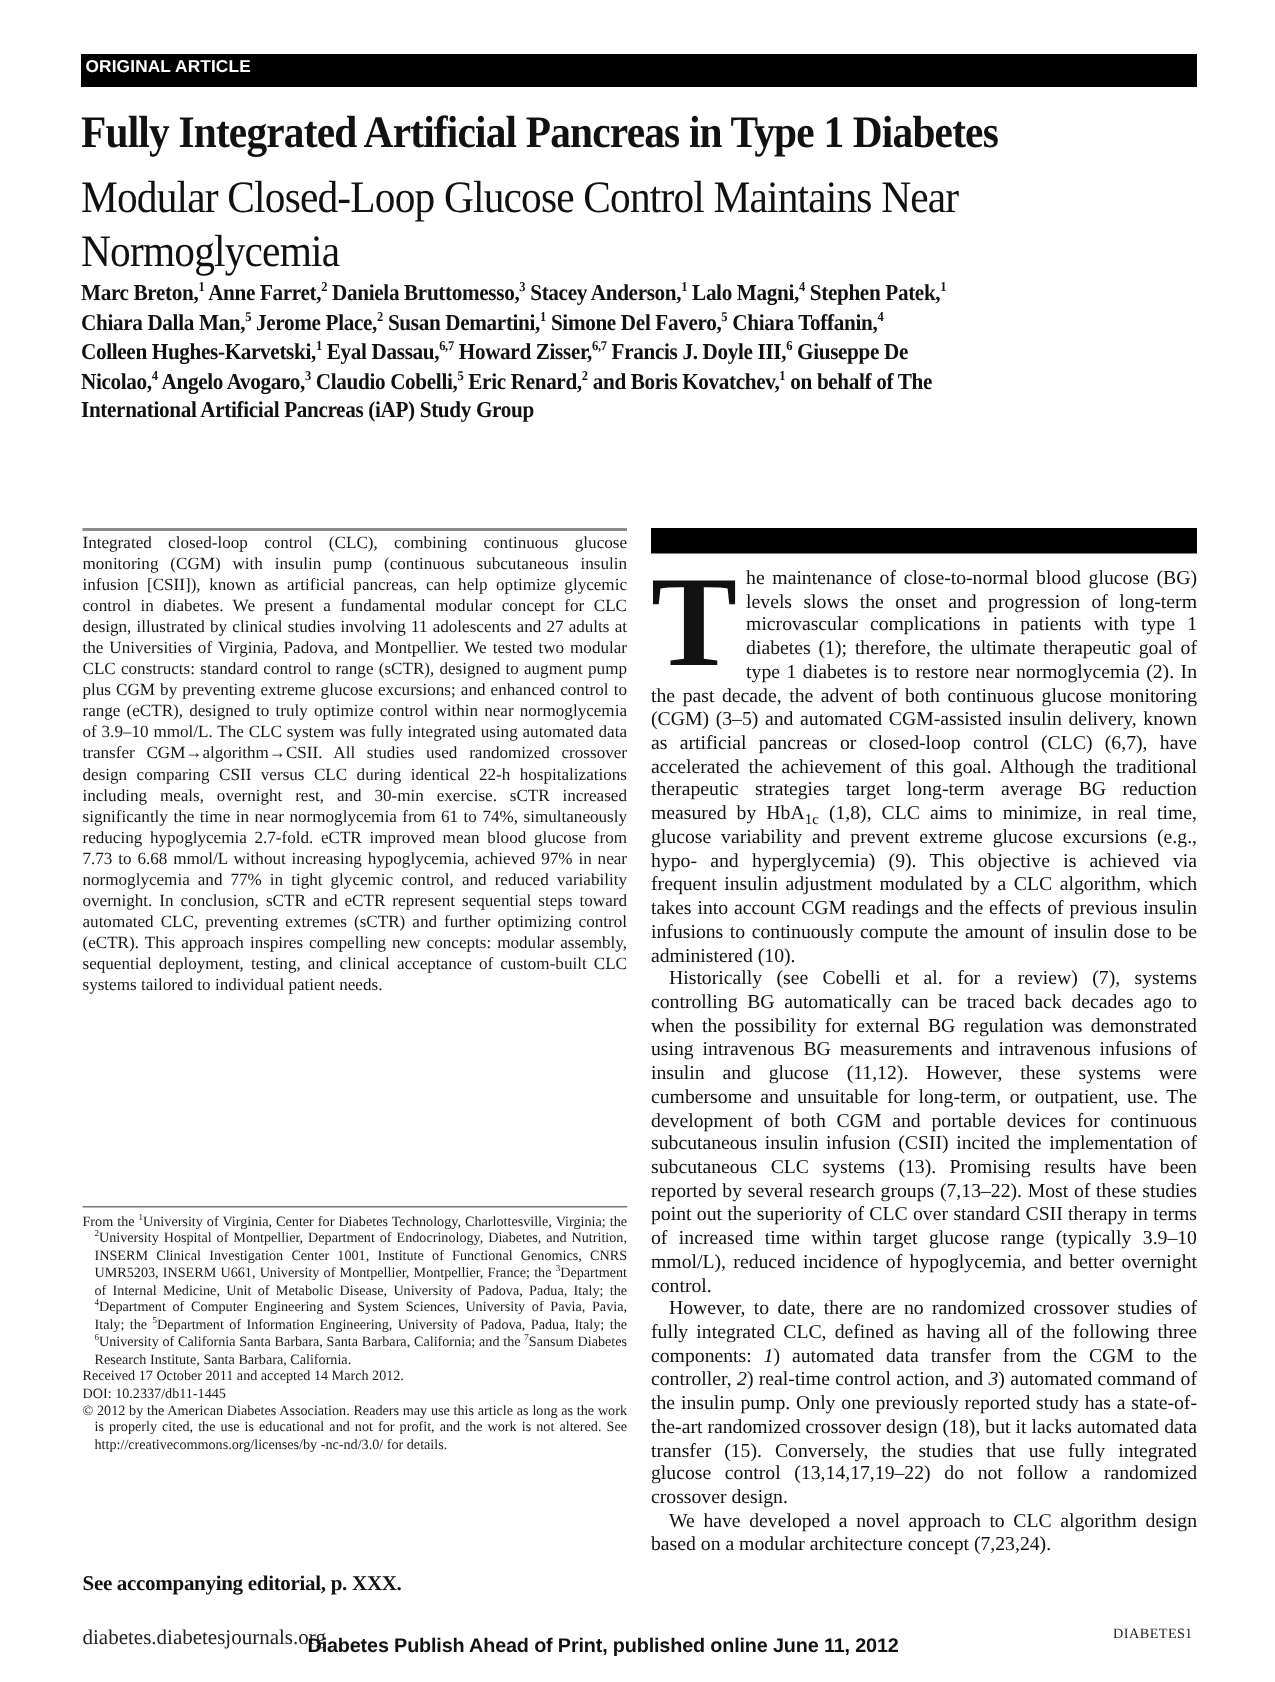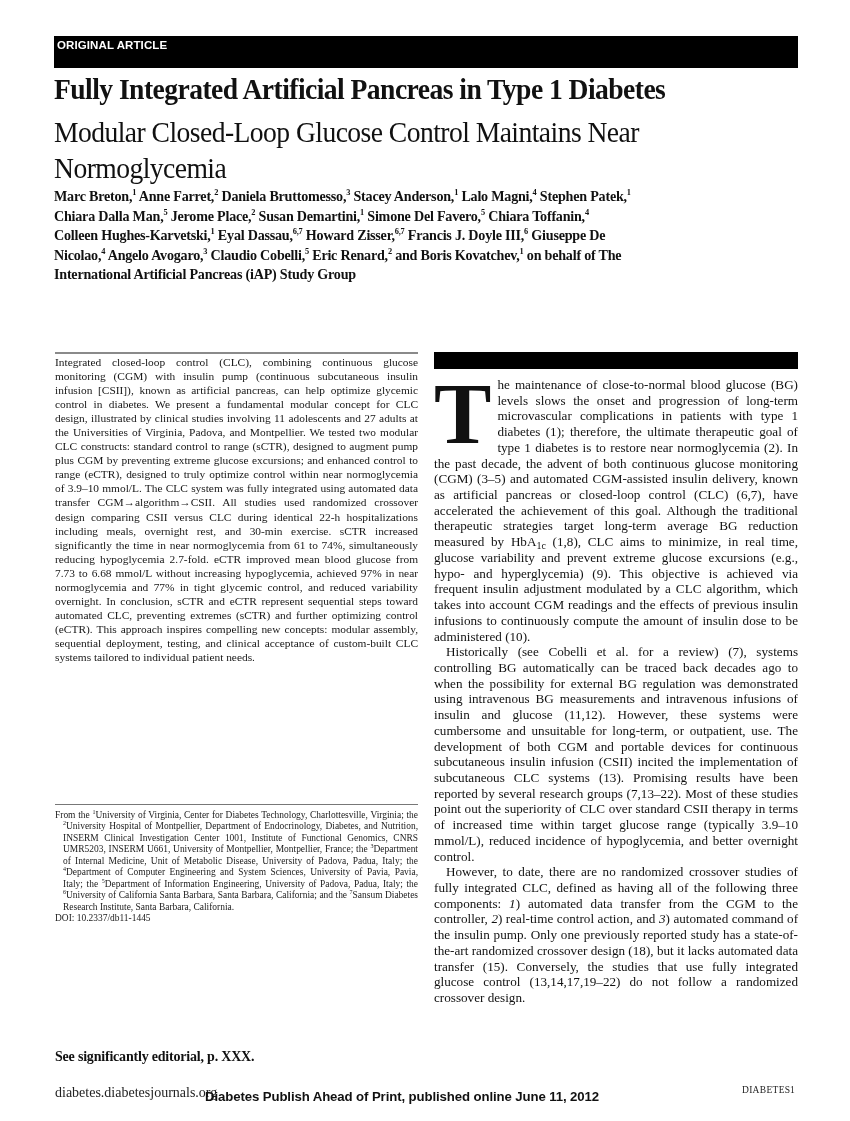--- a/index.html
+++ b/index.html
@@ -4,21 +4,21 @@
 <style>
   html, body { margin: 0; padding: 0; background: #ffffff; }
   body {
     width: 850px; height: 1121px; position: relative; overflow: hidden;
     font-family: "DejaVu Serif", "Liberation Serif", serif; color: #111;
   }
   .abs { position: absolute; }
 
   
   .top-band {
-    left: 54px; top: 36px; width: 744px; height: 32px; background: #000;
+    left: 54px; top: 36px; width: 744px; height: 22px; background: #000;
     color: #fff; font-family: "Liberation Sans", sans-serif; font-weight: bold;
     font-size: 11.5px; line-height: 18px; padding-left: 3px; box-sizing: border-box;
     letter-spacing: 0.1px;
   }
 
   .title-main {
     left: 54px; top: 72px; width: 760px;
     font-family: "Liberation Serif", serif; font-weight: bold;
     font-size: 30px; line-height: 34px; letter-spacing: -0.6px;
     transform: scaleX(0.92); transform-origin: left top; white-space: nowrap;
@@ -116,31 +116,34 @@
   </div>
 
 <div class="abs left-rule"></div>
 <div class="abs abstract">
   <p>Integrated closed-loop control (CLC), combining continuous glu­cose monitoring (CGM) with insulin pump (continuous sub­cutaneous insulin infusion [CSII]), known as artificial pancreas, can help optimize glycemic control in diabetes. We present a fundamental modular concept for CLC design, illustrated by clinical studies involving 11 adolescents and 27 adults at the Universities of Virginia, Padova, and Montpellier. We tested two modular CLC constructs: standard control to range (sCTR), designed to augment pump plus CGM by preventing extreme glucose excursions; and enhanced control to range (eCTR), designed to truly optimize control within near normoglycemia of 3.9–10 mmol/L. The CLC system was fully integrated using automated data transfer CGM→algorithm→CSII. All studies used randomized crossover design comparing CSII versus CLC during identical 22-h hospitalizations including meals, overnight rest, and 30-min exercise. sCTR increased significantly the time in near normoglycemia from 61 to 74%, simultaneously reducing hypoglycemia 2.7-fold. eCTR improved mean blood glucose from 7.73 to 6.68 mmol/L without increasing hypoglycemia, achieved 97% in near normoglycemia and 77% in tight glycemic control, and reduced variability overnight. In conclusion, sCTR and eCTR represent sequential steps toward automated CLC, preventing extremes (sCTR) and further optimizing control (eCTR). This approach inspires compelling new concepts: modular assembly, sequential deployment, testing, and clinical acceptance of custom-built CLC systems tailored to individual patient needs.</p>
 </div>
 
 <div class="abs aff-rule"></div>
 <div class="abs affiliations">
   <p id="aff-from"><span>From the </span><sup>1</sup><span>University of Virginia, Center for Diabetes Technology, Charlottes­ville, Virginia; the </span><sup>2</sup><span>University Hospital of Montpellier, Department of Endo­crinology, Diabetes, and Nutrition, INSERM Clinical Investigation Center 1001, Institute of Functional Genomics, CNRS UMR5203, INSERM U661, University of Montpellier, Montpellier, France; the </span><sup>3</sup><span>Department of Internal Medicine, Unit of Metabolic Disease, University of Padova, Padua, Italy; the </span><sup>4</sup><span>Department of Computer Engineering and System Sciences, University of Pavia, Pavia, Italy; the </span><sup>5</sup><span>Department of Information Engineering, University of Padova, Padua, Italy; the </span><sup>6</sup><span>University of California Santa Barbara, Santa Barbara, California; and the </span><sup>7</sup><span>Sansum Diabetes Research Institute, Santa Barbara, California.</span></p>
+  <p class="noind">Received 17 October 2011 and accepted 14 March 2012.</p>
   <p class="noind">DOI: 10.2337/db11-1445</p>
+  <p>© 2012 by the American Diabetes Association. Readers may use this article as long as the work is properly cited, the use is educational and not for profit, and the work is not altered. See http://creativecommons.org/licenses/by -nc-nd/3.0/ for details.</p>
 </div>
-<div class="abs editorial">See significantly editorial, p. XXX.</div>
+<div class="abs editorial">See accompanying editorial, p. XXX.</div>
 
 <div class="abs right-bar"></div>
 <div class="abs body-text">
   <p class="first">
     <span class="dropcap">T</span><span>he maintenance of close-to-normal blood glucose (BG) levels slows the onset and progression of long-term microvascular complications in patients with type 1 diabetes (1); therefore, the ultimate therapeutic goal of type 1 diabetes is to restore near nor­moglycemia (2). In the past decade, the advent of both continuous glucose monitoring (CGM) (3–5) and automated CGM-assisted insulin delivery, known as artificial pancreas or closed-loop control (CLC) (6,7), have accelerated the achievement of this goal. Although the traditional ther­apeutic strategies target long-term average BG reduction measured by HbA</span><sub>1c</sub><span> (1,8), CLC aims to minimize, in real time, glucose variability and prevent extreme glucose ex­cursions (e.g., hypo- and hyperglycemia) (9). This objective is achieved via frequent insulin adjustment modulated by a CLC algorithm, which takes into account CGM readings and the effects of previous insulin infusions to continuously compute the amount of insulin dose to be administered (10).</span>
   </p>
   <p>Historically (see Cobelli et al. for a review) (7), systems controlling BG automatically can be traced back decades ago to when the possibility for external BG regulation was demonstrated using intravenous BG measurements and intravenous infusions of insulin and glucose (11,12). How­ever, these systems were cumbersome and unsuitable for long-term, or outpatient, use. The development of both CGM and portable devices for continuous subcutaneous insulin infusion (CSII) incited the implementation of sub­cutaneous CLC systems (13). Promising results have been reported by several research groups (7,13–22). Most of these studies point out the superiority of CLC over stan­dard CSII therapy in terms of increased time within target glucose range (typically 3.9–10 mmol/L), reduced inci­dence of hypoglycemia, and better overnight control.</p>
   <p>
     <span>However, to date, there are no randomized crossover studies of fully integrated CLC, defined as having all of the following three components: </span><i>1</i><span>) automated data transfer from the CGM to the controller, </span><i>2</i><span>) real-time control action, and </span><i>3</i><span>) automated command of the insulin pump. Only one previously reported study has a state-of-the-art random­ized crossover design (18), but it lacks automated data transfer (15). Conversely, the studies that use fully inte­grated glucose control (13,14,17,19–22) do not follow a randomized crossover design.</span>
   </p>
+  <p>We have developed a novel approach to CLC algorithm design based on a modular architecture concept (7,23,24).</p>
 </div>
 
 <div class="abs foot-url">diabetes.diabetesjournals.org</div>
 <div class="abs foot-pub">Diabetes Publish Ahead of Print, published online June 11, 2012</div>
 <div class="abs foot-journal">DIABETES</div>
 <div class="abs foot-page">1</div>
 
 </body></html>

